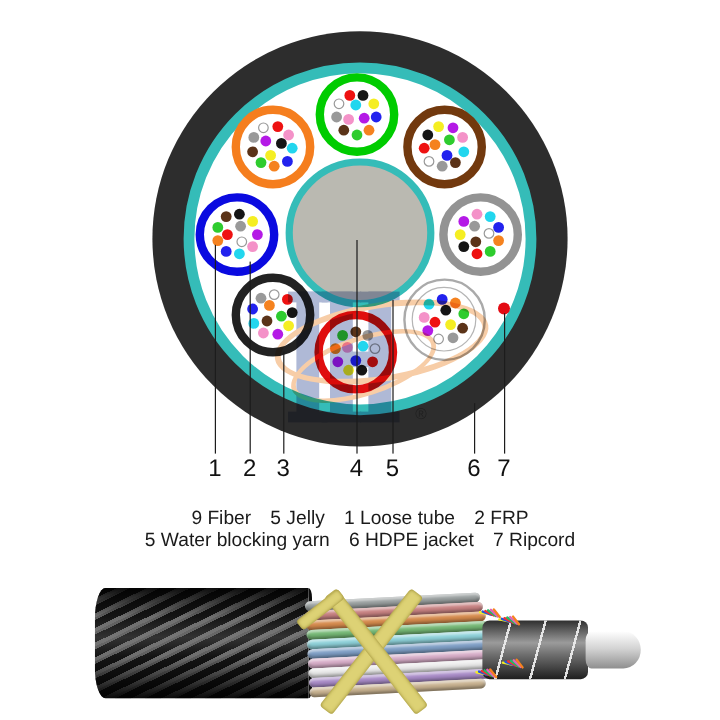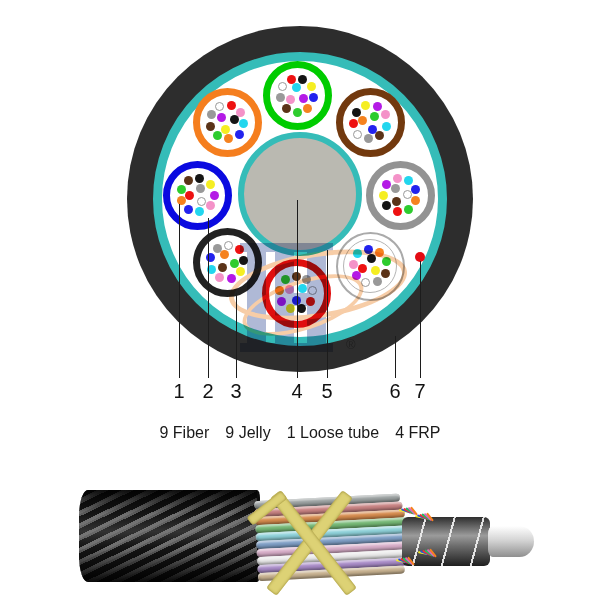--- a/index.html
+++ b/index.html
@@ -206,21 +206,22 @@
       <div class="callout-num" style="position: absolute; box-sizing: border-box; left: 297px;">4</div>
       <div class="callout-line" style="position: absolute; box-sizing: border-box; left: 327px; top: 250px; width: 1px; height: 128px; background: rgb(28, 28, 28);"></div>
       <div class="callout-num" style="position: absolute; box-sizing: border-box; left: 327px;">5</div>
       <div class="callout-line" style="position: absolute; box-sizing: border-box; left: 395px; top: 336px; width: 1px; height: 42px; background: rgb(28, 28, 28);"></div>
       <div class="callout-num" style="position: absolute; box-sizing: border-box; left: 395px;">6</div>
       <div class="callout-line" style="position: absolute; box-sizing: border-box; left: 420px; top: 261px; width: 1px; height: 117px; background: rgb(28, 28, 28);"></div>
       <div class="callout-num" style="position: absolute; box-sizing: border-box; left: 420px;">7</div>
     </div>
 
   <div id="legend">
-    <div class="legend-row" id="legend-row-1"><span class="legend-item">9 Fiber</span><span class="legend-item">9 Jelly</span><span class="legend-item">1 Loose tube</span><span class="legend-item">4 FRP</span></div>
+    <div class="legend-row" id="legend-row-1"><span class="legend-item">9 Fiber</span><span class="legend-item">5 Jelly</span><span class="legend-item">1 Loose tube</span><span class="legend-item">2 FRP</span></div>
+    <div class="legend-row" id="legend-row-2"><span class="legend-item">5 Water blocking yarn</span><span class="legend-item">6 HDPE jacket</span><span class="legend-item">7 Ripcord</span></div>
   </div>
 
   <div id="photo">
     <div class="abs" id="photo-jacket"></div>
     <div class="abs" id="bundle">
         <div class="tube-bar" style="background: rgb(155, 161, 161); width: 146px;"></div>
         <div class="tube-bar" style="background: rgb(201, 131, 131); width: 148px;"></div>
         <div class="tube-bar" style="background: rgb(215, 140, 78); width: 150px;"></div>
         <div class="tube-bar" style="background: rgb(118, 185, 118); width: 152px;"></div>
         <div class="tube-bar" style="background: rgb(143, 210, 218); width: 154px;"></div>

